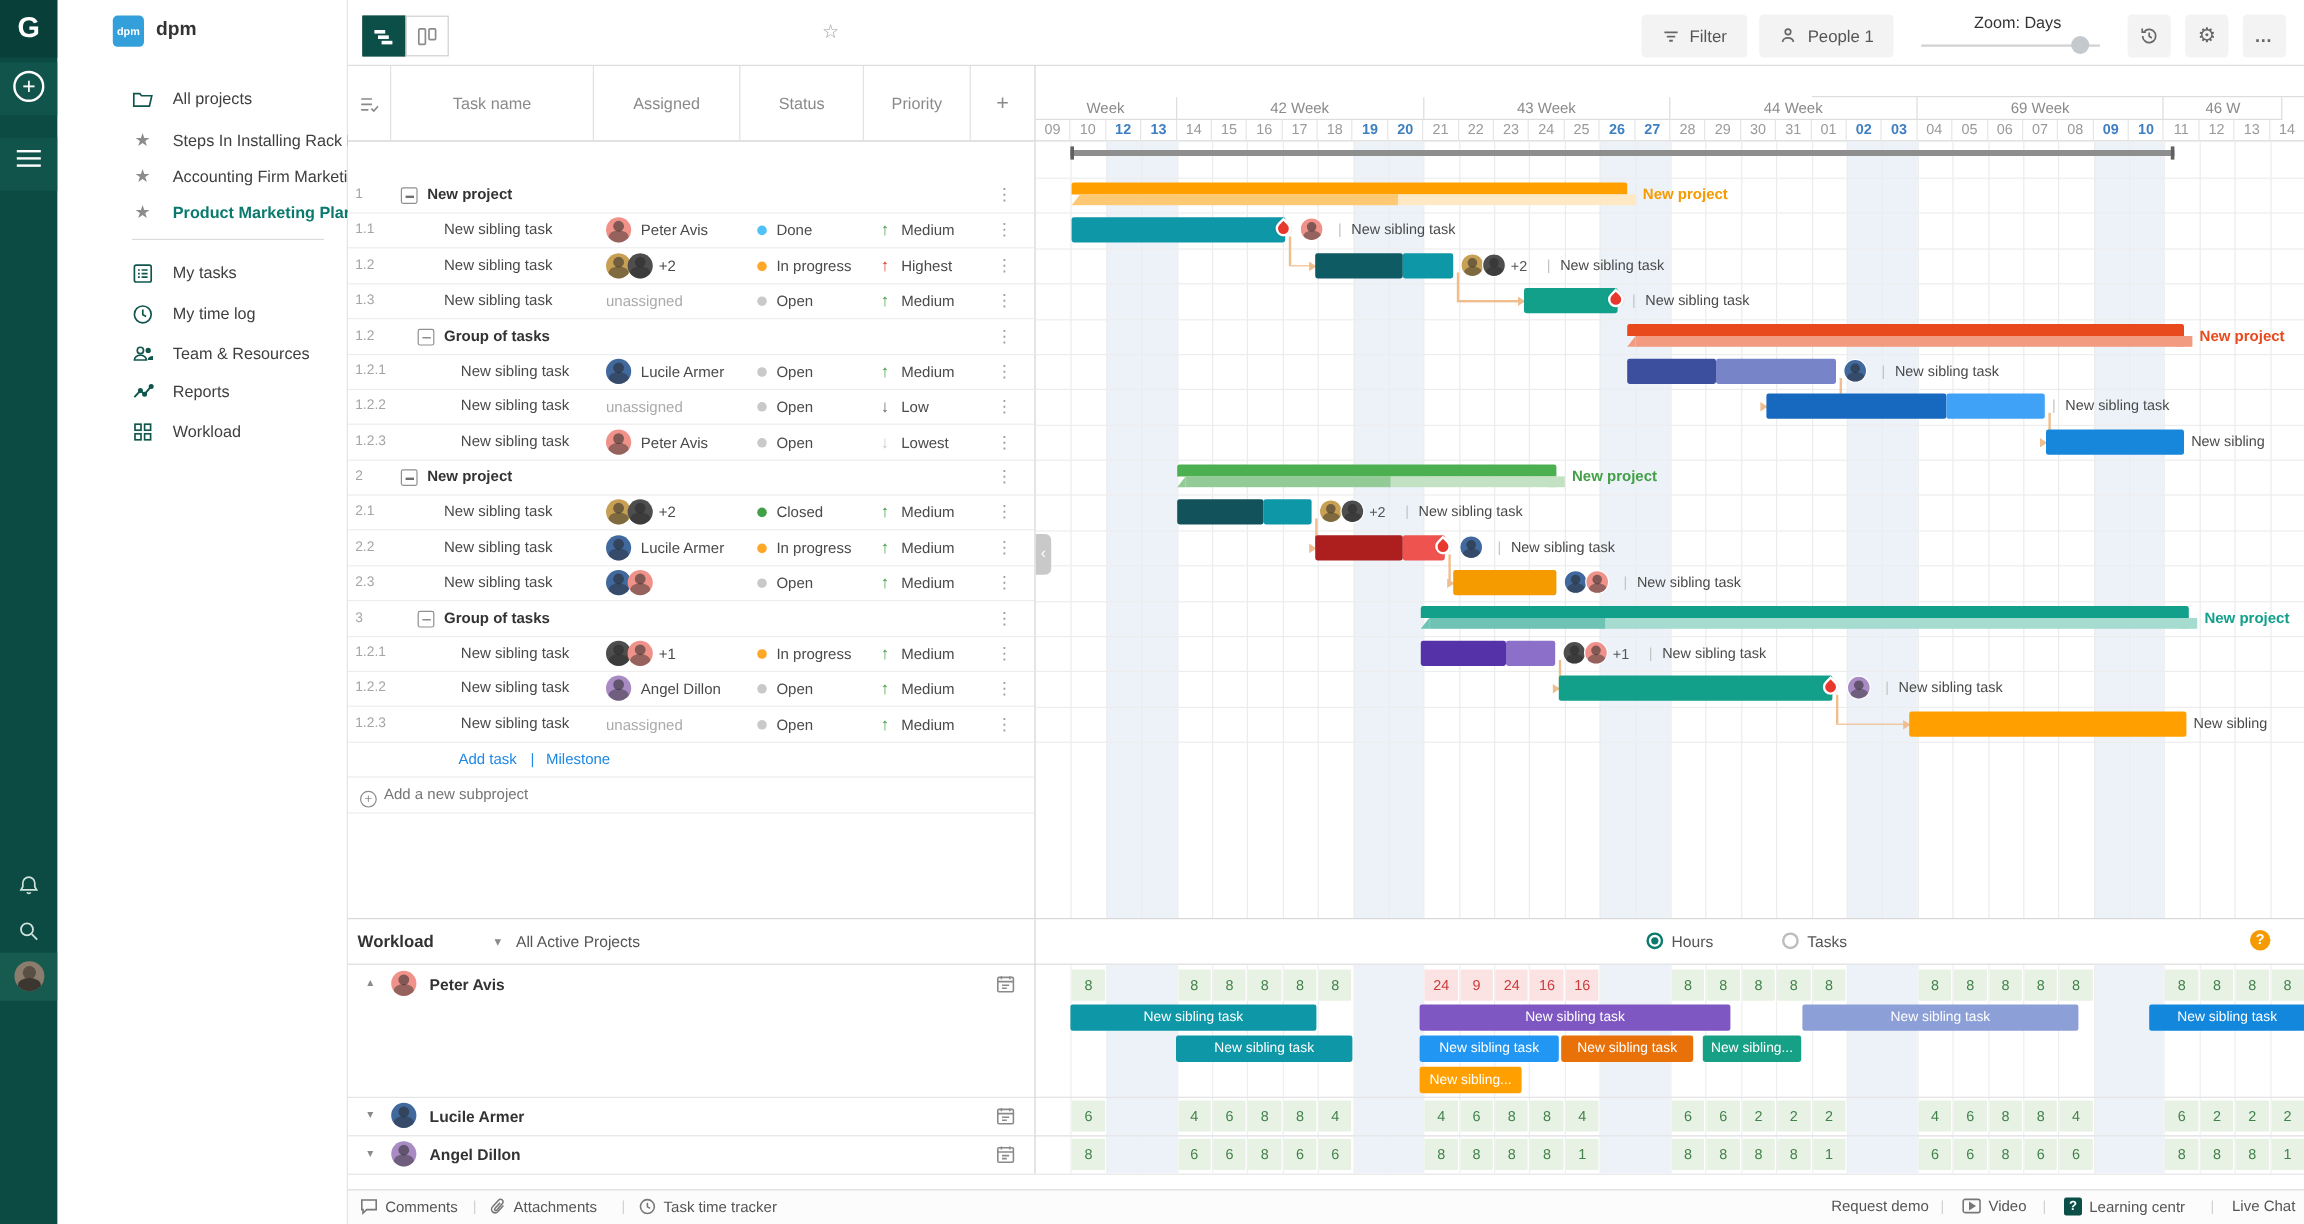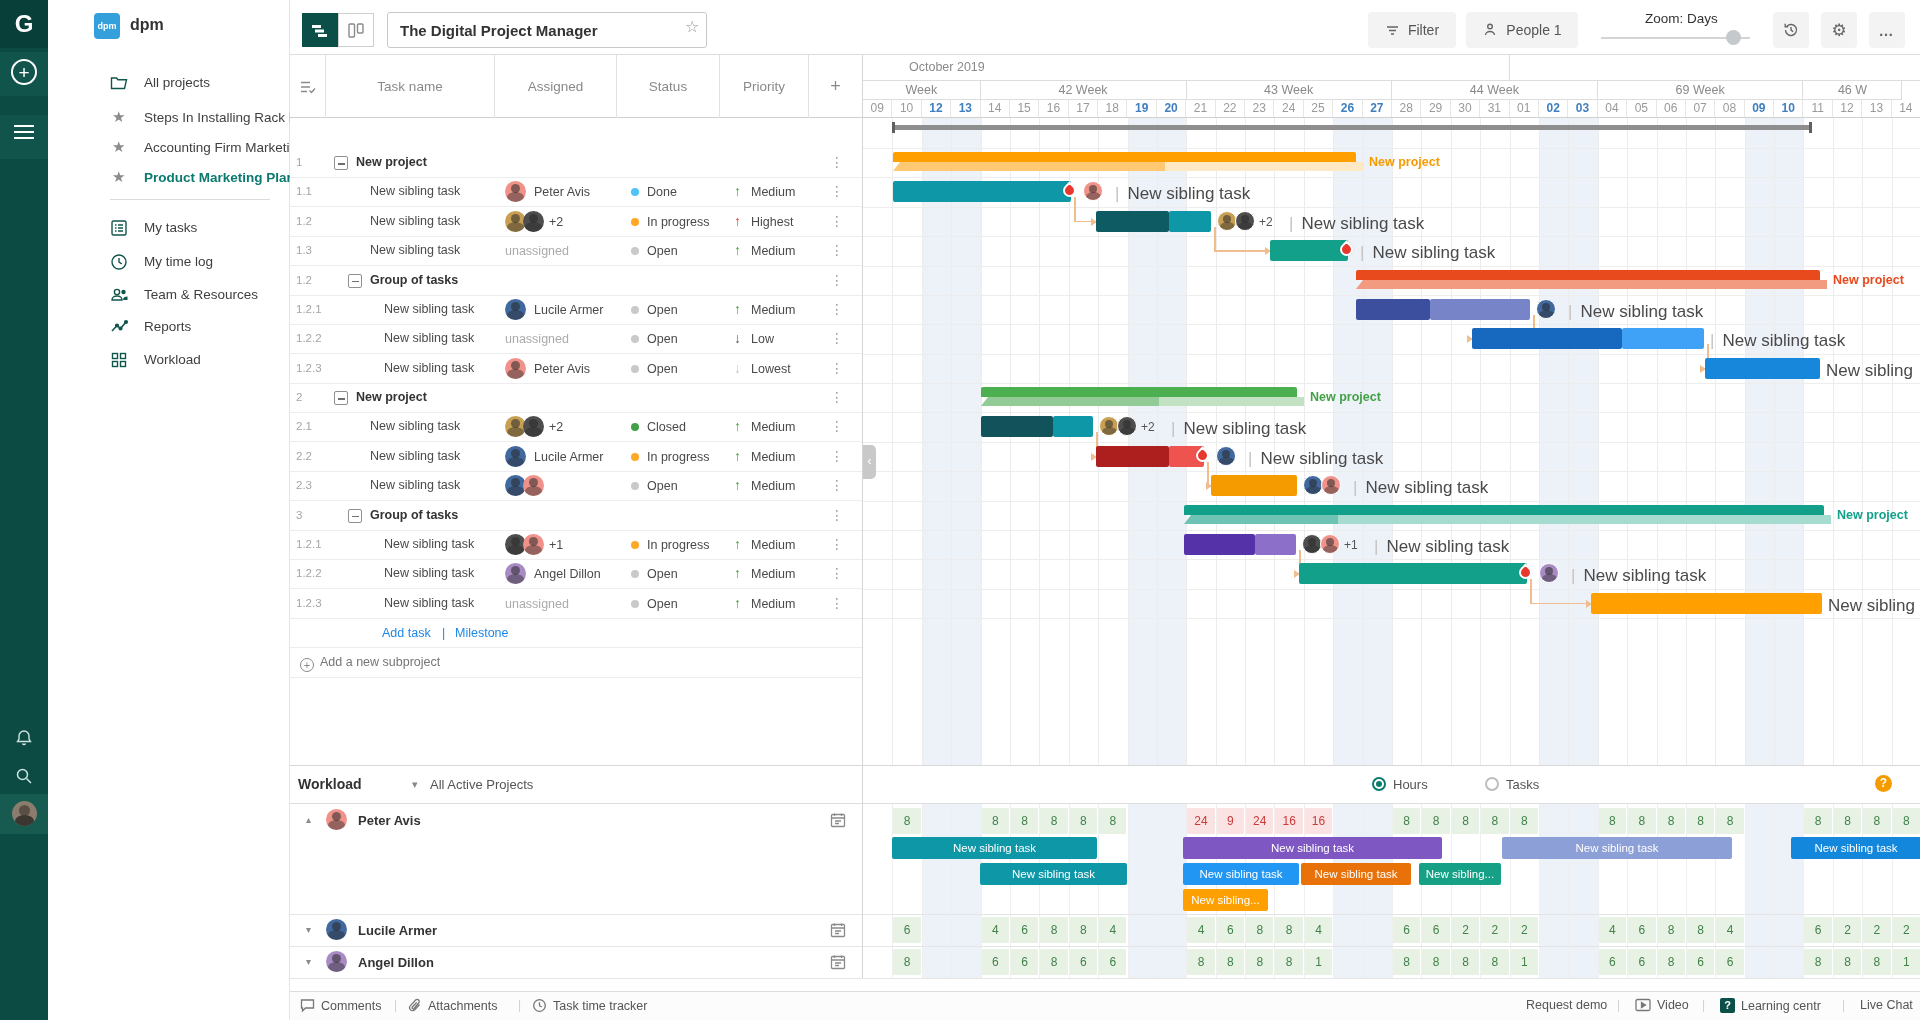--- a/index.html
+++ b/index.html
@@ -77,21 +77,21 @@
   .mrow{left:0;top:0;height:26px;border-bottom:1px solid #DDD;font-size:12.5px;color:#8A8A8A;position:absolute}
   .wrow{top:26px;height:19px;border-right:1px solid #DDD;font-size:12.5px;color:#8A8A8A;position:absolute;
     display:flex;align-items:center;justify-content:center;border-bottom:1px solid #DDD}
   .dcell{top:45px;height:18px;font-size:12px;color:#9A9A9A;position:absolute;text-align:center;line-height:16px;border-right:1px solid #E6E6E6}
   .dcell.we{color:#3F7FC1;font-weight:bold}
   #gbody{left:572px;top:118px;width:1058px;height:647px;overflow:hidden;border-left:1px solid #D5D5D5;background:#fff}
   .wecol{top:0;height:647px;background:#EDF2F9;position:absolute}
   .vline{top:0;width:1px;height:647px;background:#ECECEC;position:absolute}
   .hline{left:0;width:1058px;height:1px;background:#EDEDED;position:absolute}
   .gbar{height:21px;border-radius:2px;position:absolute}
-  .gbar-lab{font-size:17px;color:#4A4A4A;position:absolute;white-space:nowrap}
+  .gbar-lab{font-size:12px;color:#4A4A4A;position:absolute;white-space:nowrap}
   .gbar-pipe{color:#C2C2C2;margin:0 8px}
   .side-lab{font-size:12.5px;font-weight:bold;position:absolute;white-space:nowrap}
   .gavatar{width:20px;height:20px;border-radius:50%;position:absolute;border:1px solid #fff;overflow:hidden}
   .gavatar:before{content:"";position:absolute;left:5px;top:3px;width:8px;height:8px;border-radius:50%;background:rgba(40,40,40,.55)}
   .gavatar:after{content:"";position:absolute;left:2px;top:10px;width:15px;height:10px;border-radius:50%;background:rgba(40,40,40,.45)}
   .gextra{font-size:12px;color:#555;position:absolute}
   .flame{width:13px;height:13px;background:#E8382E;border:2px solid #fff;border-radius:50% 50% 50% 0;
     transform:rotate(135deg);position:absolute;box-shadow:0 0 0 1px rgba(0,0,0,.04)}
   .proj-top{height:10px;border-radius:2px 2px 0 0;position:absolute}
   .proj-bot{height:9px;position:absolute}
@@ -236,21 +236,20 @@
           <rect x="4" y="7.5" width="9" height="3" fill="#fff"></rect>
           <rect x="7" y="12" width="9" height="3" fill="#fff"></rect>
         </svg>
     </div>
     <div class="abs vtoggle off" style="left:48px">
       <svg width="18" height="18" viewBox="0 0 18 18" fill="none" stroke="#8A8A8A" stroke-width="1.4" style="margin:8px">
           <rect x="2" y="2" width="5.5" height="13" rx="1"></rect>
           <rect x="10.5" y="2" width="5.5" height="9" rx="1"></rect>
         </svg>
     </div>
-    <input class="abs title-input" value="The Digital Project Manager" style="">
     <div class="abs title-star">☆</div>
     <div class="abs tbtn" style="left:1078px;width:88px">
       <svg width="15" height="15" viewBox="0 0 15 15" stroke="#666" stroke-width="1.6">
           <path d="M2 4 h11 M4 7.5 h7 M6 11 h3"></path>
         </svg>
       <span>Filter</span>
     </div>
     <div class="abs tbtn" style="left:1176px;width:112px">
       <svg width="16" height="16" viewBox="0 0 16 16" fill="none" stroke="#666" stroke-width="1.4">
           <circle cx="8" cy="4.5" r="2.3"></circle>
@@ -448,23 +447,20 @@
       <div class="abs" style="top:563px;left:0;width:572px;height:30px;border-bottom:1px solid #EDEDED">
         <span class="addlinks" style="left:92px;top:8px">Add task</span>
         <span class="abs" style="left:152px;top:8px;color:#1E88E5;font-size:12.5px">|</span>
         <span class="addlinks" style="left:165px;top:8px">Milestone</span>
       </div>
       <div class="abs" style="top:593px;left:0;width:572px;height:30px;border-bottom:1px solid #EDEDED">
         <span class="addsub" style="left:10px;top:7px"><span class="circle-plus">+</span>Add a new subproject</span>
       </div>
     </div>
   <div class="abs" id="ghead">
-      <div class="mrow" style="left:0;width:646.58px;border-right:1px solid #DDD">
-        <span style="position:absolute;left:46px;top:5px">October 2019</span>
-      </div>
       <div class="mrow" style="left:646.58px;width:411.41999999999996px"></div>
       <div class="wrow" style="left:0px;width:117.56px">Week</div>
       <div class="wrow" style="left:117.56px;width:206px">42 Week</div>
       <div class="wrow" style="left:323.29px;width:205.73000000000002px">43 Week</div>
       <div class="wrow" style="left:529.02px;width:205.73000000000002px">44 Week</div>
       <div class="wrow" style="left:734.75px;width:205.73000000000002px">69 Week</div>
       <div class="wrow" style="left:940.48px;width:99px">46 W</div>
       <div class="dcell " style="left:0px;width:29.39px">09</div>
       <div class="dcell " style="left:29.39px;width:29.39px">10</div>
       <div class="dcell we" style="left:58.78px;width:29.39px">12</div>

